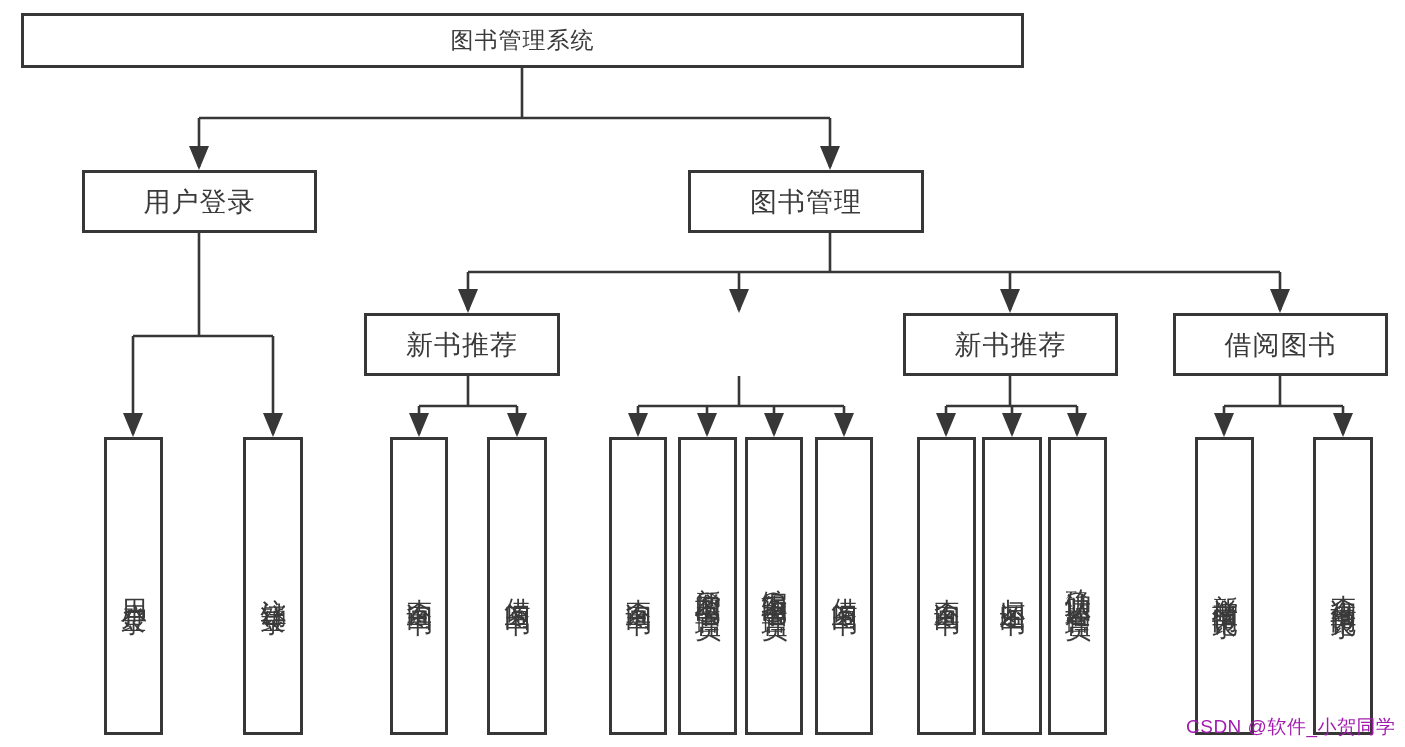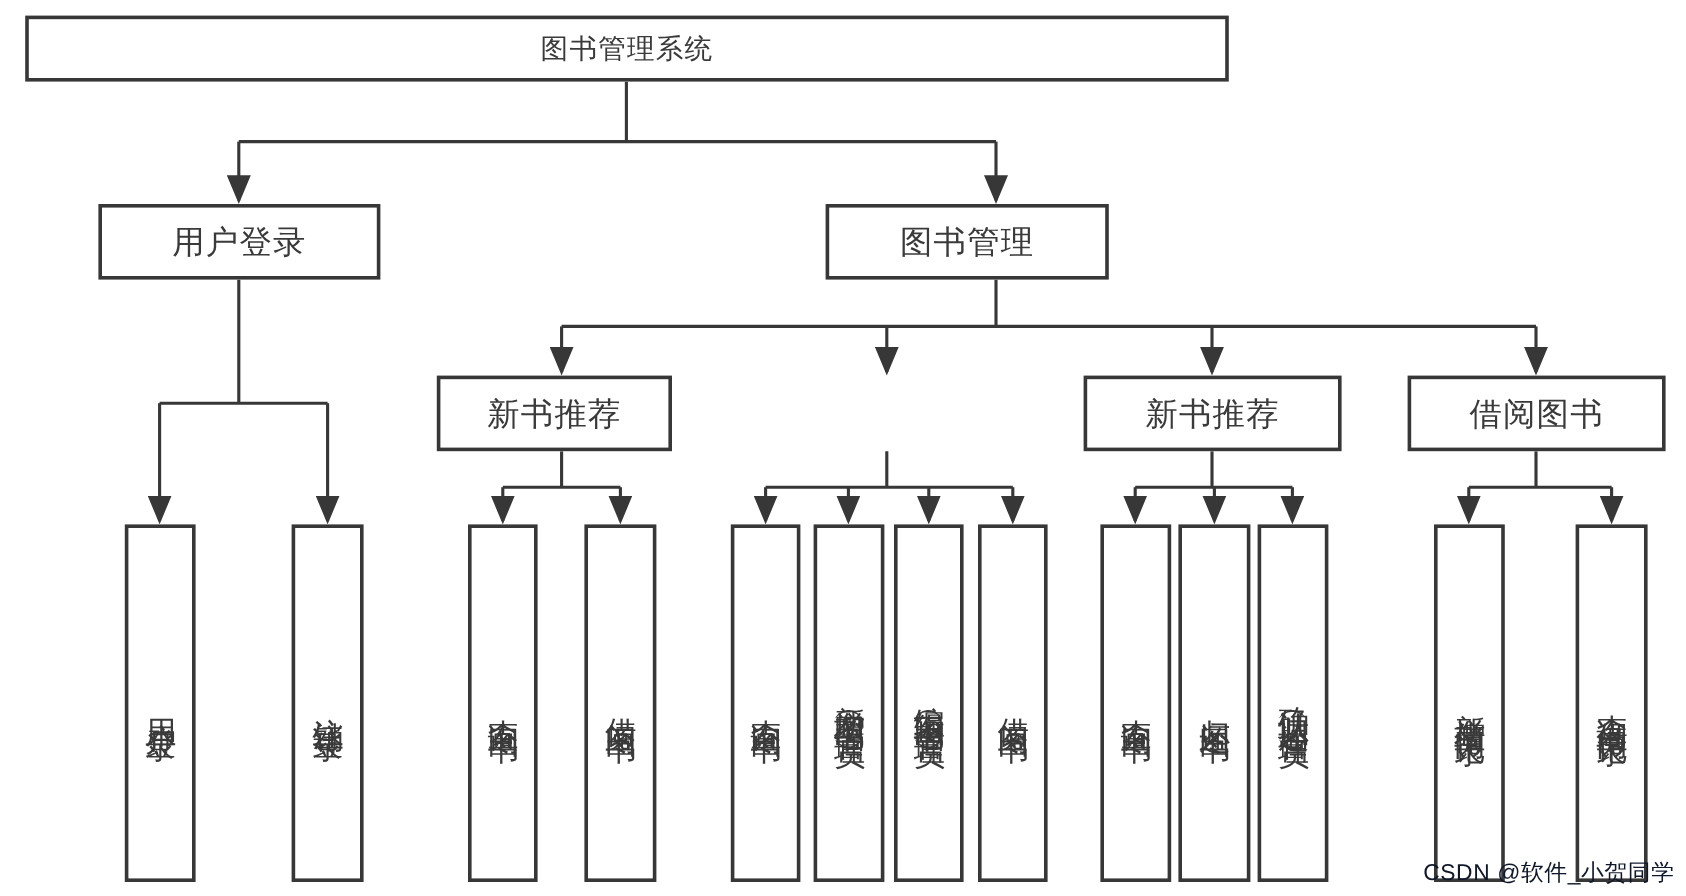--- a/index.html
+++ b/index.html
@@ -27,21 +27,21 @@
     writing-mode:vertical-rl;
     text-orientation:mixed;
     font-size:26px;
     letter-spacing:4px;
     line-height:1.15;
   }
   .watermark{
     position:absolute;z-index:5;
     left:1186px;top:714px;
     font-size:19px;
-    color:#0f172a;
+    color:#a21caf;
     letter-spacing:0.5px;
     white-space:nowrap;
   }
 </style>
 </head>
 <body>
 
 <div class="canvas">
 
   <svg class="wires" width="1405" height="747" viewBox="0 0 1405 747" aria-hidden="true">

